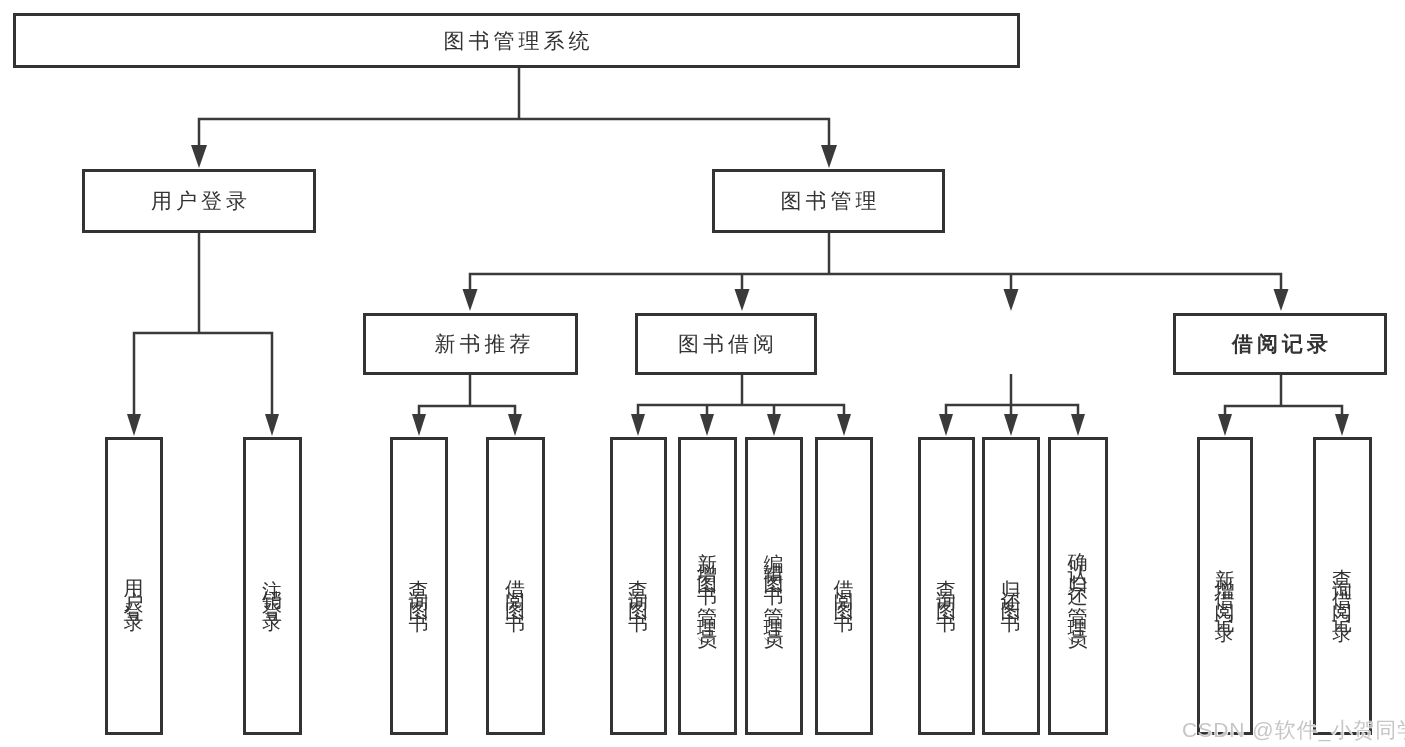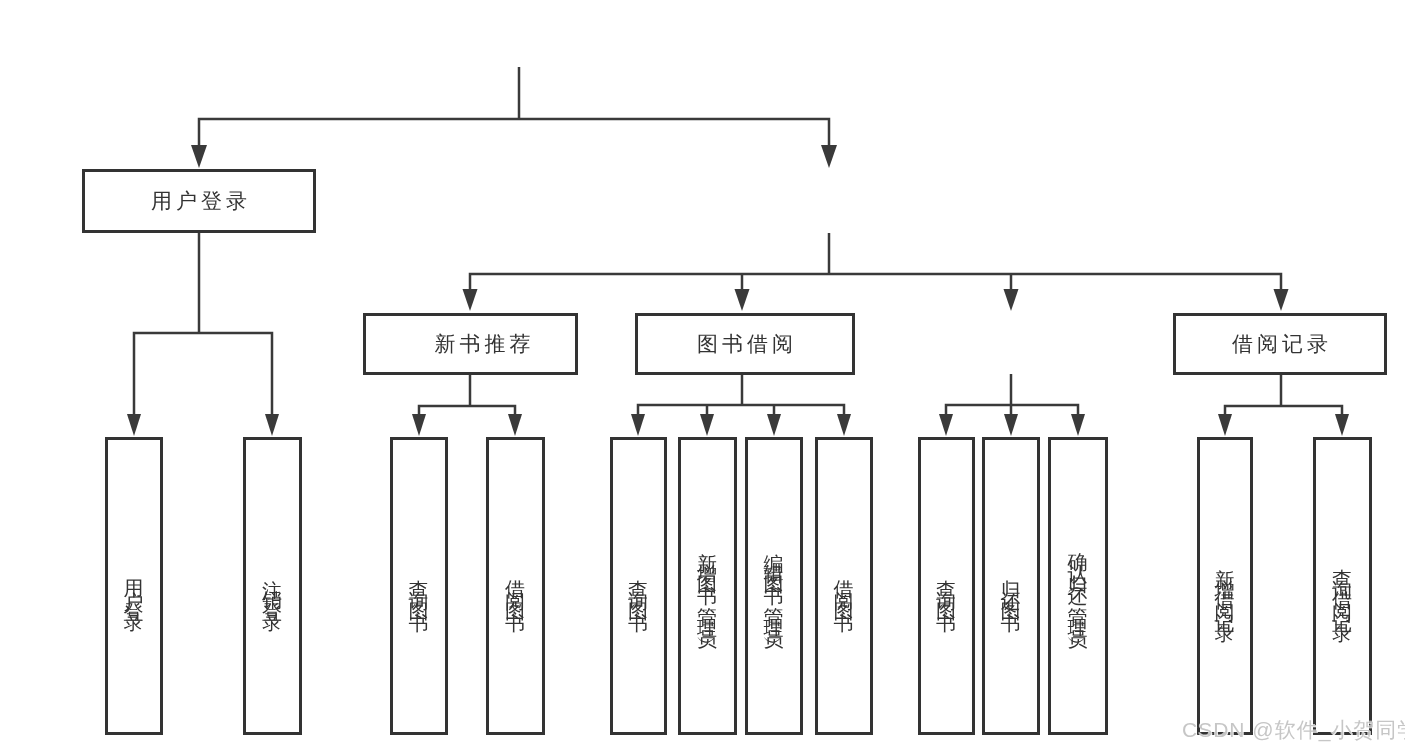--- a/index.html
+++ b/index.html
@@ -105,26 +105,28 @@
       <polygon points="767,414 781,414 774,436"></polygon>
       <polygon points="837,414 851,414 844,436"></polygon>
       <polygon points="939,414 953,414 946,436"></polygon>
       <polygon points="1004,414 1018,414 1011,436"></polygon>
       <polygon points="1071,414 1085,414 1078,436"></polygon>
       <polygon points="1218,414 1232,414 1225,436"></polygon>
       <polygon points="1335,414 1349,414 1342,436"></polygon>
     </g>
   </svg>
 
+  <div class="hnode" style="left:13px; top:13px; width:1007px; height:55px;">图书管理系统</div>
 
   <div class="hnode" style="left:82px; top:169px; width:234px; height:64px;">用户登录</div>
+  <div class="hnode" style="left:712px; top:169px; width:233px; height:64px;">图书管理</div>
 
   <div class="hnode" style="left:363px; top:313px; width:215px; height:62px;padding-left:24px;">新书推荐</div>
-  <div class="hnode" style="left:635px; top:313px; width:220px; height:62px;">图书借阅</div>
-  <div class="hnode" style="left:1173px; top:313px; width:214px; height:62px;">借阅记录</div>
+  <div class="hnode" style="left:635px; top:313px; width:182px; height:62px;">图书借阅</div>
+  <div class="hnode" style="left:1173px; top:313px; width:214px; height:62px;font-weight:bold;">借阅记录</div>
 
   <div class="vnode" style="left:105px; width:58px;">
     <span class="vtext">用户登录</span>
   </div>
   <div class="vnode" style="left:243px; width:59px;">
     <span class="vtext">注销登录</span>
   </div>
 
   <div class="vnode" style="left:390px; width:58px;">
     <span class="vtext">查询图书</span>

